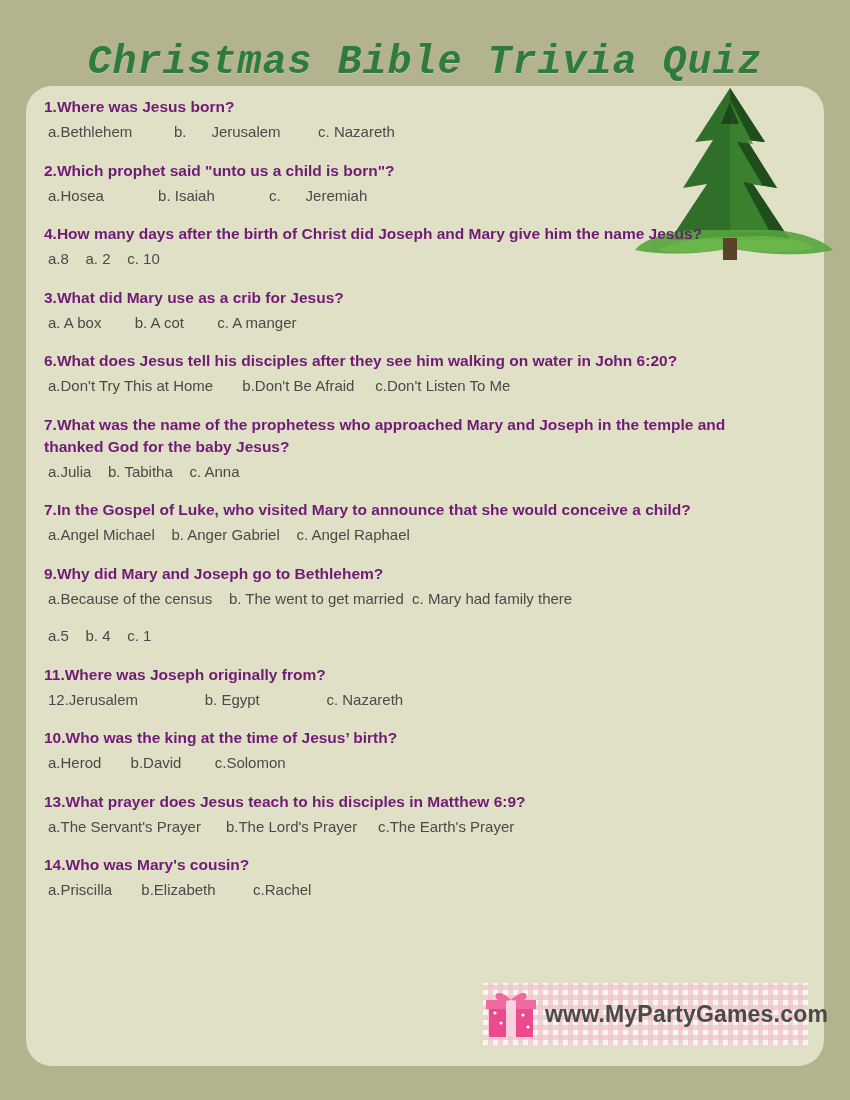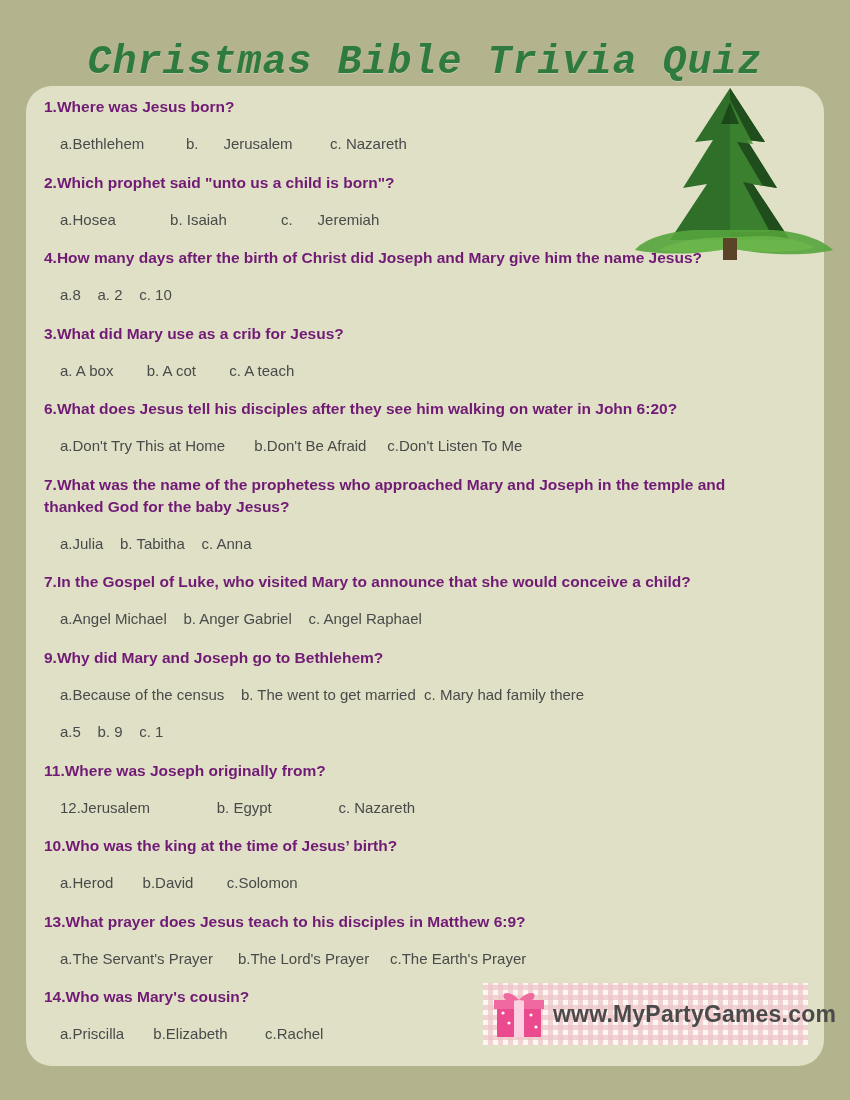--- a/index.html
+++ b/index.html
@@ -56,21 +56,21 @@
     font-size: 15.5px;
     font-weight: bold;
     color: #701a75;
     line-height: 1.42;
     margin: 0 0 4px 0;
   }
   .a {
     font-size: 15px;
     color: #4a4a4a;
     line-height: 1.3;
-    margin: 16px;
+    margin: 4px;
     white-space: pre;
   }
   .tree {
     position: absolute;
     right: 10px;
     top: 80px;
     width: 215px;
     height: 215px;
     pointer-events: none;
   }
@@ -79,21 +79,21 @@
     left: 483px;
     top: 983px;
     width: 325px;
     height: 62px;
     background:
       repeating-linear-gradient(0deg, rgba(255,255,255,0) 0 5px, rgba(236,198,200,0.75) 5px 10px),
       repeating-linear-gradient(90deg, rgba(255,255,255,0) 0 5px, rgba(236,198,200,0.75) 5px 10px),
       #fdf7f4;
     display: flex;
     align-items: center;
-    padding-left: 10px;
+    padding-left: 2px;
     box-sizing: border-box;
   }
   .logo .gift {
     width: 52px;
     height: 50px;
     position: relative;
     flex: 0 0 auto;
     margin-right: 8px;
   }
   .logo .url {
@@ -135,40 +135,40 @@
     <div class="qblock">
       <p class="q">2.Which prophet said "unto us a child is born"?</p>
       <p class="a">a.Hosea             b. Isaiah             c.      Jeremiah</p>
     </div>
     <div class="qblock">
       <p class="q">4.How many days after the birth of Christ did Joseph and Mary give him the name Jesus?</p>
       <p class="a">a.8    a. 2    c. 10</p>
     </div>
     <div class="qblock">
       <p class="q">3.What did Mary use as a crib for Jesus?</p>
-      <p class="a">a. A box        b. A cot        c. A teach</p>
+      <p class="a">a. A box        b. A cot        c. A manger</p>
     </div>
     <div class="qblock">
       <p class="q">6.What does Jesus tell his disciples after they see him walking on water in John 6:20?</p>
       <p class="a">a.Don't Try This at Home       b.Don't Be Afraid     c.Don't Listen To Me</p>
     </div>
     <div class="qblock">
       <p class="q">7.What was the name of the prophetess who approached Mary and Joseph in the temple and thanked God for the baby Jesus?</p>
       <p class="a">a.Julia    b. Tabitha    c. Anna</p>
     </div>
     <div class="qblock">
       <p class="q">7.In the Gospel of Luke, who visited Mary to announce that she would conceive a child?</p>
       <p class="a">a.Angel Michael    b. Anger Gabriel    c. Angel Raphael</p>
     </div>
     <div class="qblock">
       <p class="q">9.Why did Mary and Joseph go to Bethlehem?</p>
       <p class="a">a.Because of the census    b. The went to get married  c. Mary had family there</p>
     </div>
     <div class="qblock">
-      <p class="a">a.5    b. 9    c. 1</p>
+      <p class="a">a.5    b. 4    c. 1</p>
     </div>
     <div class="qblock">
       <p class="q">11.Where was Joseph originally from?</p>
       <p class="a">12.Jerusalem                b. Egypt                c. Nazareth</p>
     </div>
     <div class="qblock">
       <p class="q">10.Who was the king at the time of Jesus’ birth?</p>
       <p class="a">a.Herod       b.David        c.Solomon</p>
     </div>
     <div class="qblock">

